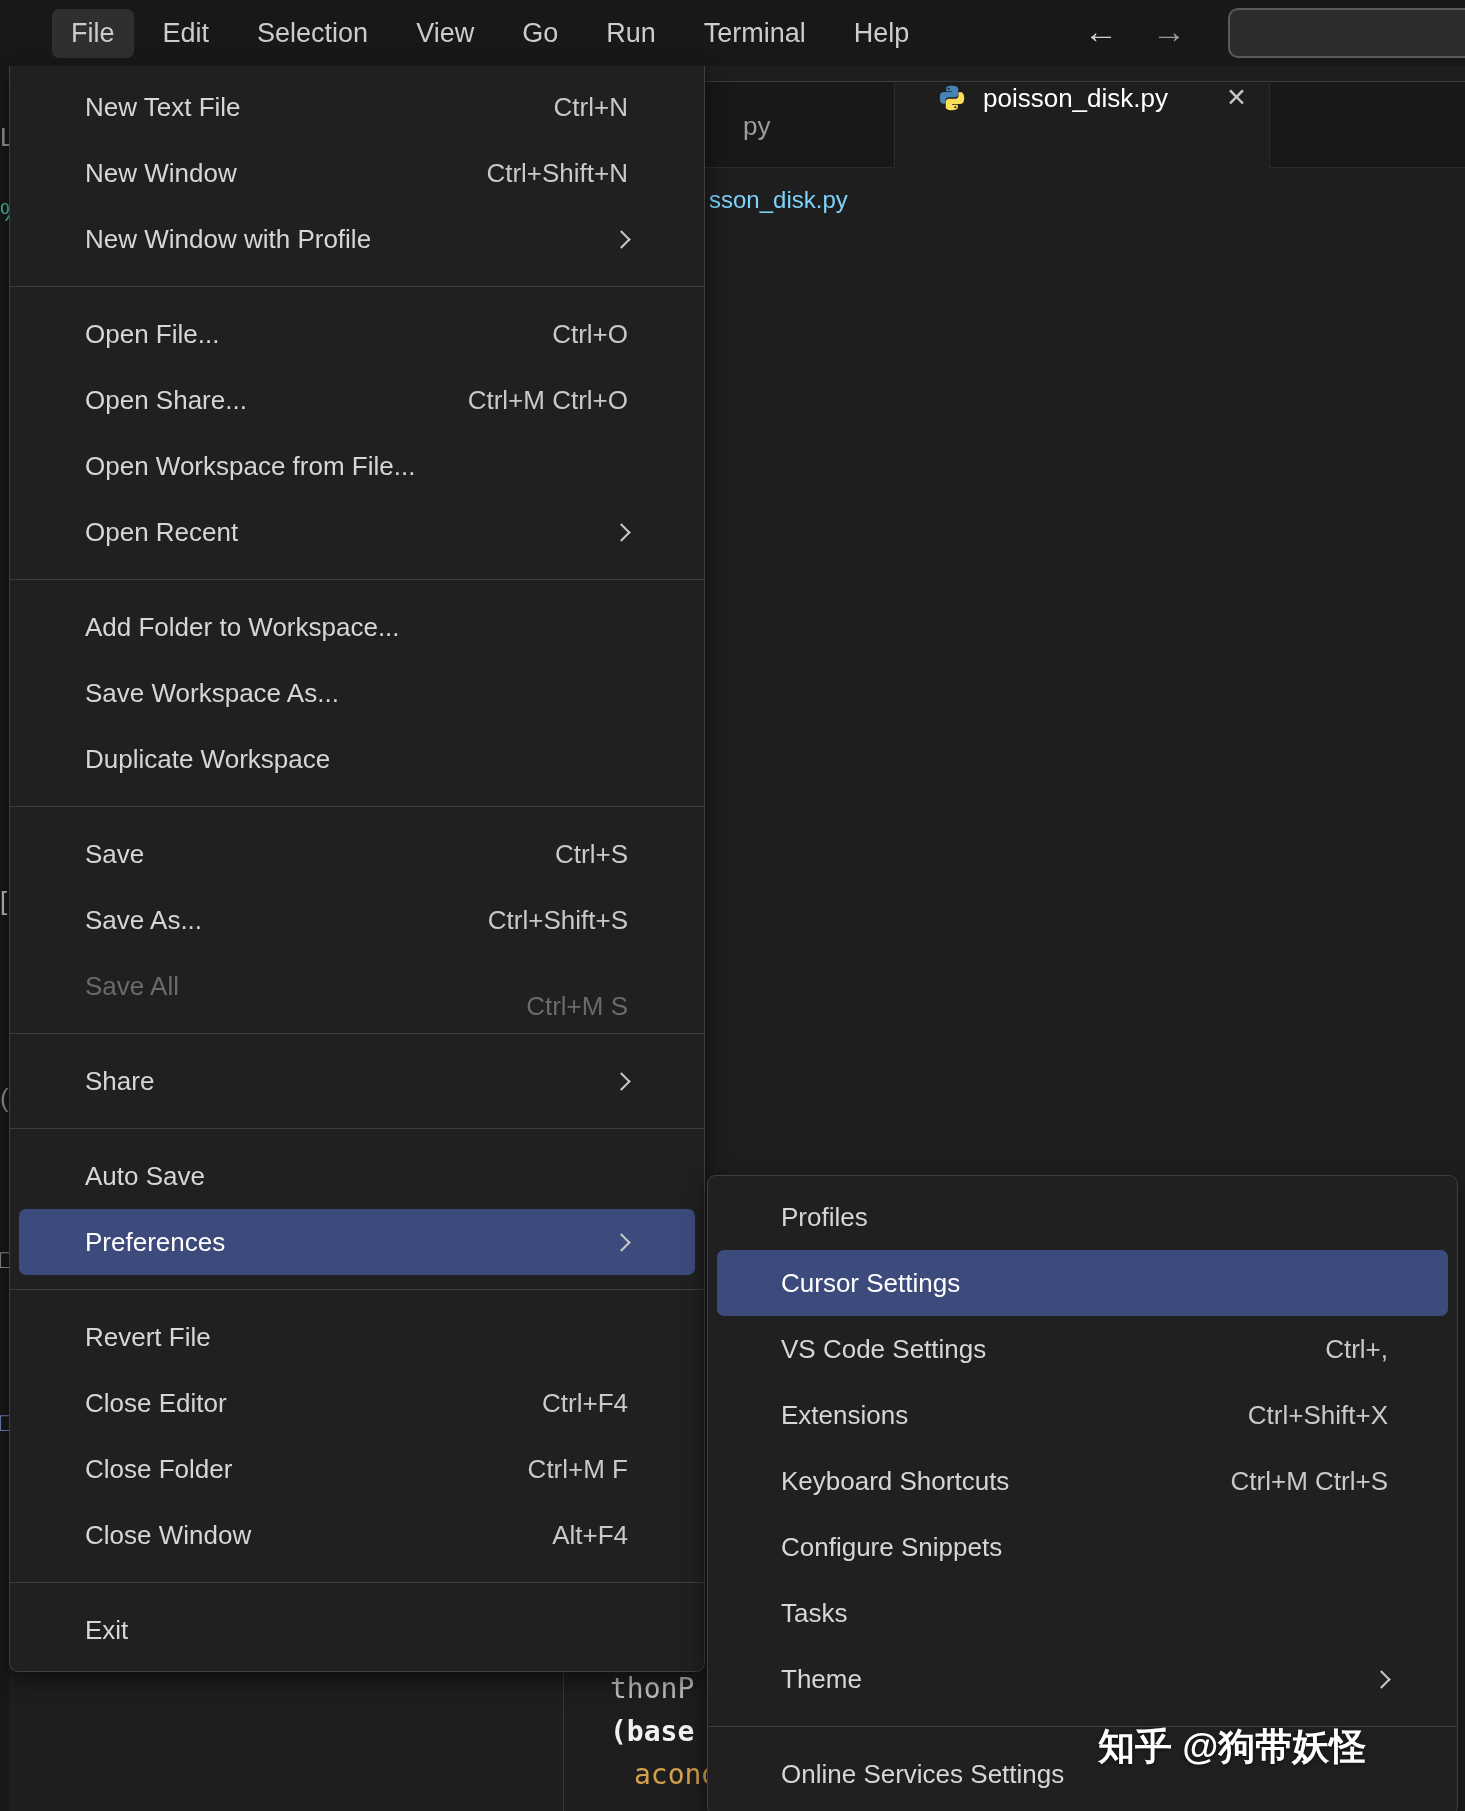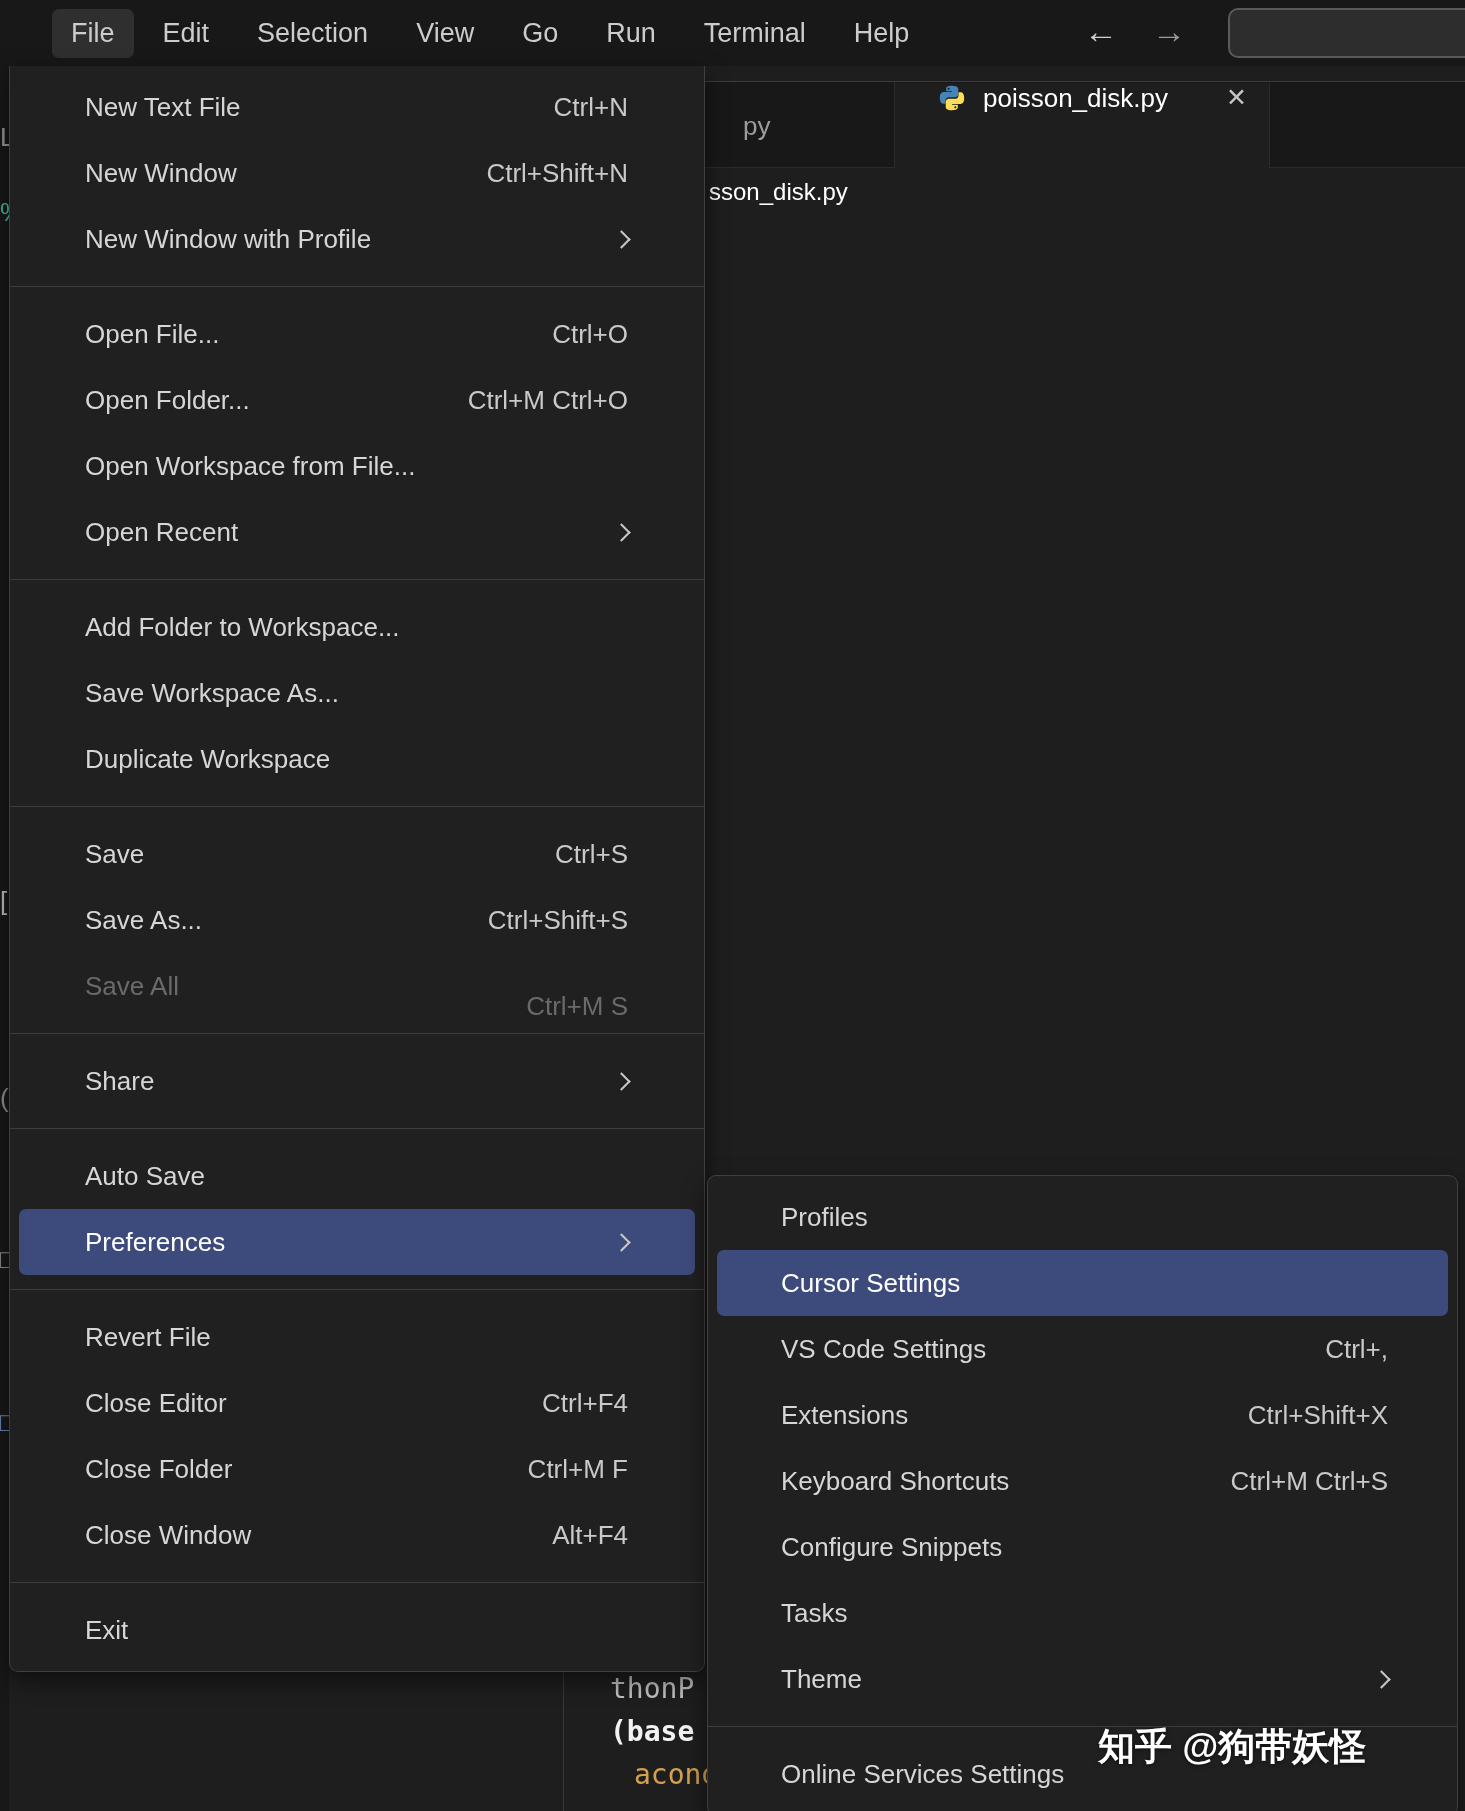--- a/index.html
+++ b/index.html
@@ -44,21 +44,21 @@
   
   .editor{position:absolute;left:9px;top:66px;right:0;bottom:0;background:var(--c-editor_bg);z-index:1;}
   .tabbar{position:absolute;left:0;top:15px;right:0;height:87px;background:var(--c-menubar_bg);border-top:1px solid #3d3d3d;box-shadow:inset 0 -1px 0 #2b2b2b;margin-left:34px;}
   .tab-partial{position:absolute;left:0;top:1px;width:851px;height:86px;}
   .tab-partial-label{position:absolute;left:700px;top:0;height:100%;display:flex;align-items:center;color:#9d9d9d;font-size:26px;}
   .tab-div{position:absolute;left:851px;top:0;bottom:0;width:1px;background:#2b2b2b;}
   .tab-active{position:absolute;left:852px;top:1px;height:86px;width:375px;background:var(--c-editor_bg);border-right:1px solid #2b2b2b;display:flex;align-items:flex-start;padding:0 22px 0 42px;gap:16px;}
   .tab-icon{flex:0 0 auto;display:flex;align-items:center;}
   .tab-label{color:#ffffff;font-size:26px;white-space:nowrap;flex:1;}
   .tab-close{color:#c5c5c5;font-size:25px;margin-left:6px;}
-  .breadcrumb{position:absolute;left:700px;top:112px;color:#ffffff;font-size:24px;}
+  .breadcrumb{position:absolute;left:700px;top:120px;color:#7dd3fc;font-size:24px;}
 
   
   .menu{background:var(--c-menu_bg);border:1px solid var(--c-menu_border);box-shadow:0 8px 22px rgba(0,0,0,0.55);padding:8px 0;}
   .file-menu{position:absolute;left:9px;top:66px;width:696px;z-index:10;border-radius:0 0 9px 9px;border-top:none;}
   .submenu{position:absolute;left:707px;top:1175px;width:751px;z-index:12;border-radius:9px;}
   .mrow{height:66px;margin:0 9px;padding:0 67px 0 66px;display:flex;align-items:center;border-radius:7px;font-size:26px;color:#d6d6d6;}
   .submenu .mrow{padding:0 60px 0 64px;}
   .mrow .lab{white-space:nowrap;}
   .mrow .sc{margin-left:auto;color:#c9c9c9;white-space:nowrap;}
   .mrow.sel{background:var(--c-selection);color:#ffffff;}
@@ -136,21 +136,21 @@
   <div class="mrow">
     <span class="lab">New Window with Profile</span>
     <span class="chev"></span>
   </div>
   <div class="msep"></div>
   <div class="mrow">
     <span class="lab">Open File...</span>
     <span class="sc">Ctrl+O</span>
   </div>
   <div class="mrow">
-    <span class="lab">Open Folder...</span>
+    <span class="lab">Open Share...</span>
     <span class="sc">Ctrl+M Ctrl+O</span>
   </div>
   <div class="mrow">
     <span class="lab">Open Workspace from File...</span>
   </div>
   <div class="mrow">
     <span class="lab">Open Recent</span>
     <span class="chev"></span>
   </div>
   <div class="msep"></div>

